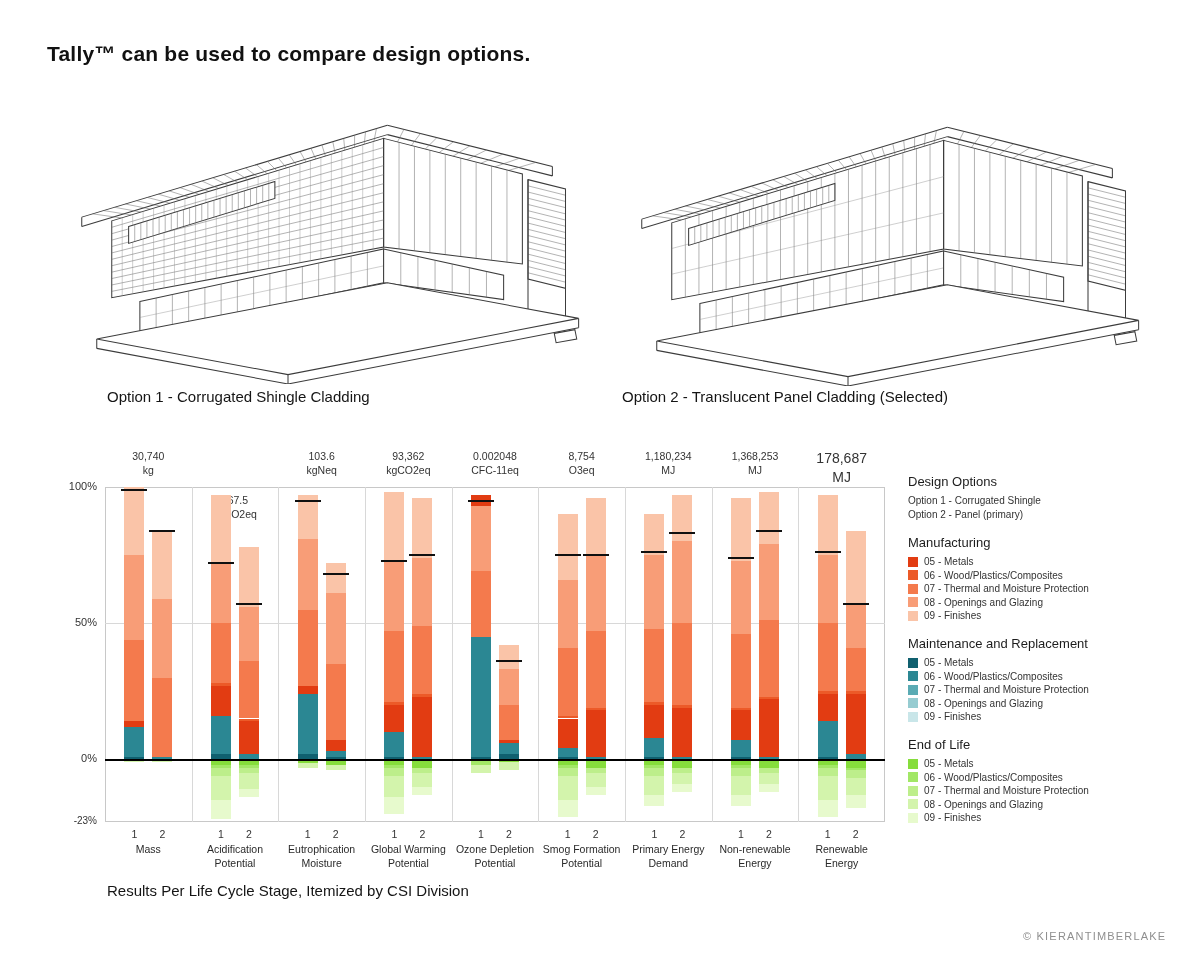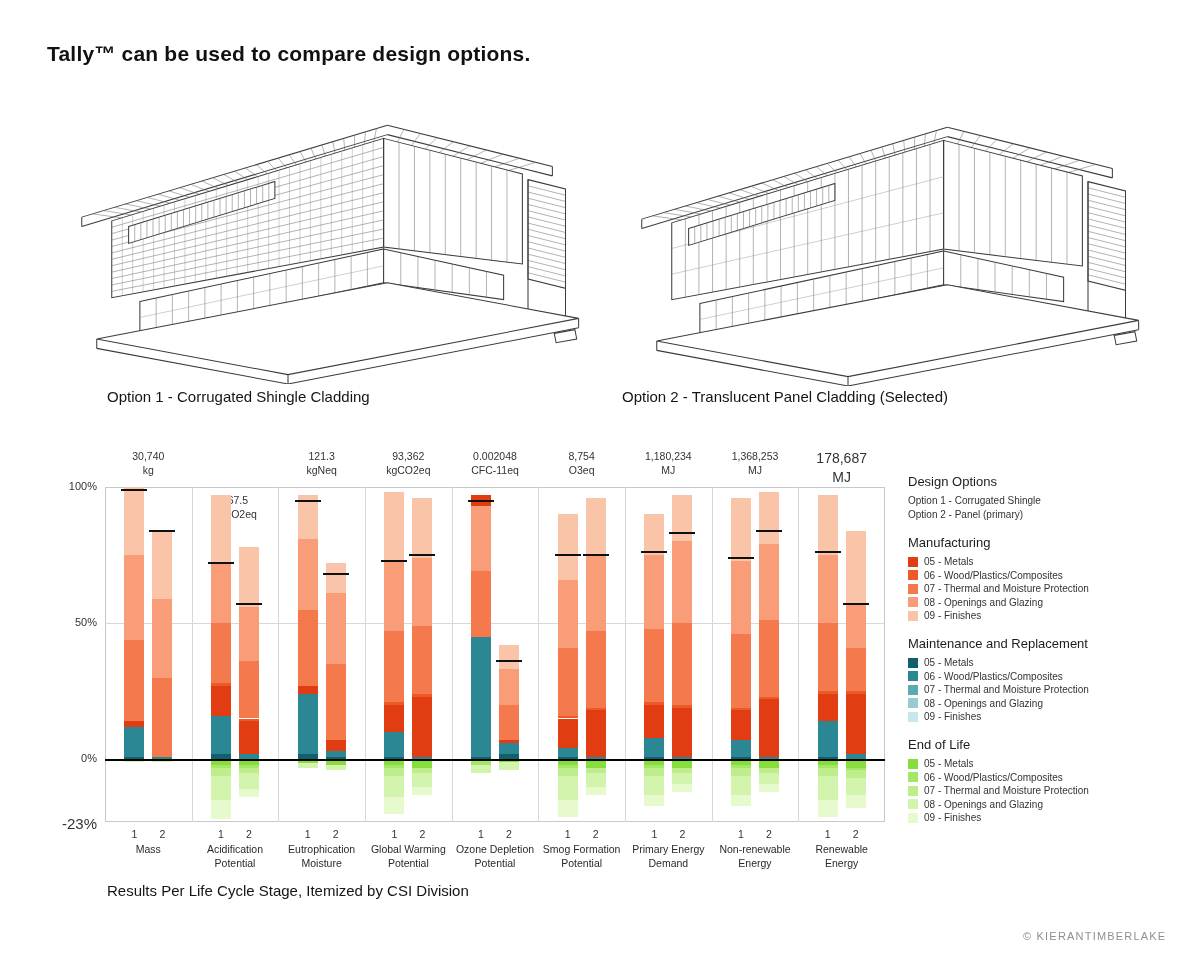--- a/index.html
+++ b/index.html
@@ -370,21 +370,21 @@
     <div style="position: absolute; left: 365px; top: 487px; width: 1px; height: 335px; background: rgb(216, 216, 216);"></div>
     <div style="position: absolute; left: 451.667px; top: 487px; width: 1px; height: 335px; background: rgb(216, 216, 216);"></div>
     <div style="position: absolute; left: 538.333px; top: 487px; width: 1px; height: 335px; background: rgb(216, 216, 216);"></div>
     <div style="position: absolute; left: 625px; top: 487px; width: 1px; height: 335px; background: rgb(216, 216, 216);"></div>
     <div style="position: absolute; left: 711.667px; top: 487px; width: 1px; height: 335px; background: rgb(216, 216, 216);"></div>
     <div style="position: absolute; left: 798.333px; top: 487px; width: 1px; height: 335px; background: rgb(216, 216, 216);"></div>
     <div style="position: absolute; left: 105px; top: 623.179px; width: 780px; height: 1px; background: rgb(216, 216, 216);"></div>
     <div style="position: absolute; left: 51px; top: 480px; width: 46px; text-align: right; font-size: 11px; color: rgb(51, 51, 51);">100%</div>
     <div style="position: absolute; left: 51px; top: 616.179px; width: 46px; text-align: right; font-size: 11px; color: rgb(51, 51, 51);">50%</div>
     <div style="position: absolute; left: 51px; top: 752.358px; width: 46px; text-align: right; font-size: 11px; color: rgb(51, 51, 51);">0%</div>
-    <div style="position: absolute; left: 51px; top: 815px; width: 46px; text-align: right; font-size: 15px; color: rgb(51, 51, 51);">-23%</div>
+    <div style="position: absolute; left: 51px; top: 815px; width: 46px; text-align: right; font-size: 10px; color: rgb(51, 51, 51);">-23%</div>
     <div style="position: absolute; left: 105px; top: 449px; width: 86.6667px; text-align: center; font-size: 10.5px; color: rgb(51, 51, 51); line-height: 1.35;">
       <div>30,740</div>
       <div>kg</div>
     </div>
     <div style="position: absolute; left: 124.333px; top: 756.634px; width: 20px; height: 2.72358px; background: rgb(16, 96, 111);"></div>
     <div style="position: absolute; left: 124.333px; top: 726.675px; width: 20px; height: 29.9593px; background: rgb(43, 135, 147);"></div>
     <div style="position: absolute; left: 124.333px; top: 721.228px; width: 20px; height: 5.44715px; background: rgb(226, 60, 18);"></div>
     <div style="position: absolute; left: 124.333px; top: 639.52px; width: 20px; height: 81.7073px; background: rgb(244, 122, 77);"></div>
     <div style="position: absolute; left: 124.333px; top: 555.089px; width: 20px; height: 84.4309px; background: rgb(248, 157, 119);"></div>
     <div style="position: absolute; left: 124.333px; top: 487px; width: 20px; height: 68.0894px; background: rgb(250, 196, 168);"></div>
@@ -427,21 +427,21 @@
     <div style="position: absolute; left: 239px; top: 546.919px; width: 20px; height: 59.9187px; background: rgb(250, 196, 168);"></div>
     <div style="position: absolute; left: 239px; top: 759.358px; width: 20px; height: 5.44715px; background: rgb(134, 221, 60);"></div>
     <div style="position: absolute; left: 239px; top: 764.805px; width: 20px; height: 2.72358px; background: rgb(162, 231, 102);"></div>
     <div style="position: absolute; left: 239px; top: 767.528px; width: 20px; height: 5.44715px; background: rgb(189, 238, 139);"></div>
     <div style="position: absolute; left: 239px; top: 772.976px; width: 20px; height: 16.3415px; background: rgb(211, 244, 172);"></div>
     <div style="position: absolute; left: 239px; top: 789.317px; width: 20px; height: 8.17073px; background: rgb(231, 250, 205);"></div>
     <div style="position: absolute; left: 236px; top: 603.114px; width: 26px; height: 2px; background: rgb(16, 16, 16); z-index: 6;"></div>
     <div style="position: absolute; left: 235px; top: 828px; width: 28px; text-align: center; font-size: 10.5px; color: rgb(51, 51, 51);">2</div>
     <div style="position: absolute; left: 194.667px; top: 843px; width: 80.6667px; text-align: center; font-size: 10.5px; color: rgb(42, 42, 42); line-height: 1.3;">Acidification Potential</div>
     <div style="position: absolute; left: 278.333px; top: 449px; width: 86.6667px; text-align: center; font-size: 10.5px; color: rgb(51, 51, 51); line-height: 1.35;">
-      <div>121.3</div>
+      <div>103.6</div>
       <div>kgNeq</div>
     </div>
     <div style="position: absolute; left: 297.667px; top: 753.911px; width: 20px; height: 5.44715px; background: rgb(16, 96, 111);"></div>
     <div style="position: absolute; left: 297.667px; top: 693.992px; width: 20px; height: 59.9187px; background: rgb(43, 135, 147);"></div>
     <div style="position: absolute; left: 297.667px; top: 685.821px; width: 20px; height: 8.17073px; background: rgb(226, 60, 18);"></div>
     <div style="position: absolute; left: 297.667px; top: 609.561px; width: 20px; height: 76.2602px; background: rgb(244, 122, 77);"></div>
     <div style="position: absolute; left: 297.667px; top: 538.748px; width: 20px; height: 70.813px; background: rgb(248, 157, 119);"></div>
     <div style="position: absolute; left: 297.667px; top: 495.171px; width: 20px; height: 43.5772px; background: rgb(250, 196, 168);"></div>
     <div style="position: absolute; left: 297.667px; top: 759.358px; width: 20px; height: 4.08537px; background: rgb(134, 221, 60);"></div>
     <div style="position: absolute; left: 297.667px; top: 763.443px; width: 20px; height: 4.08537px; background: rgb(211, 244, 172);"></div>

